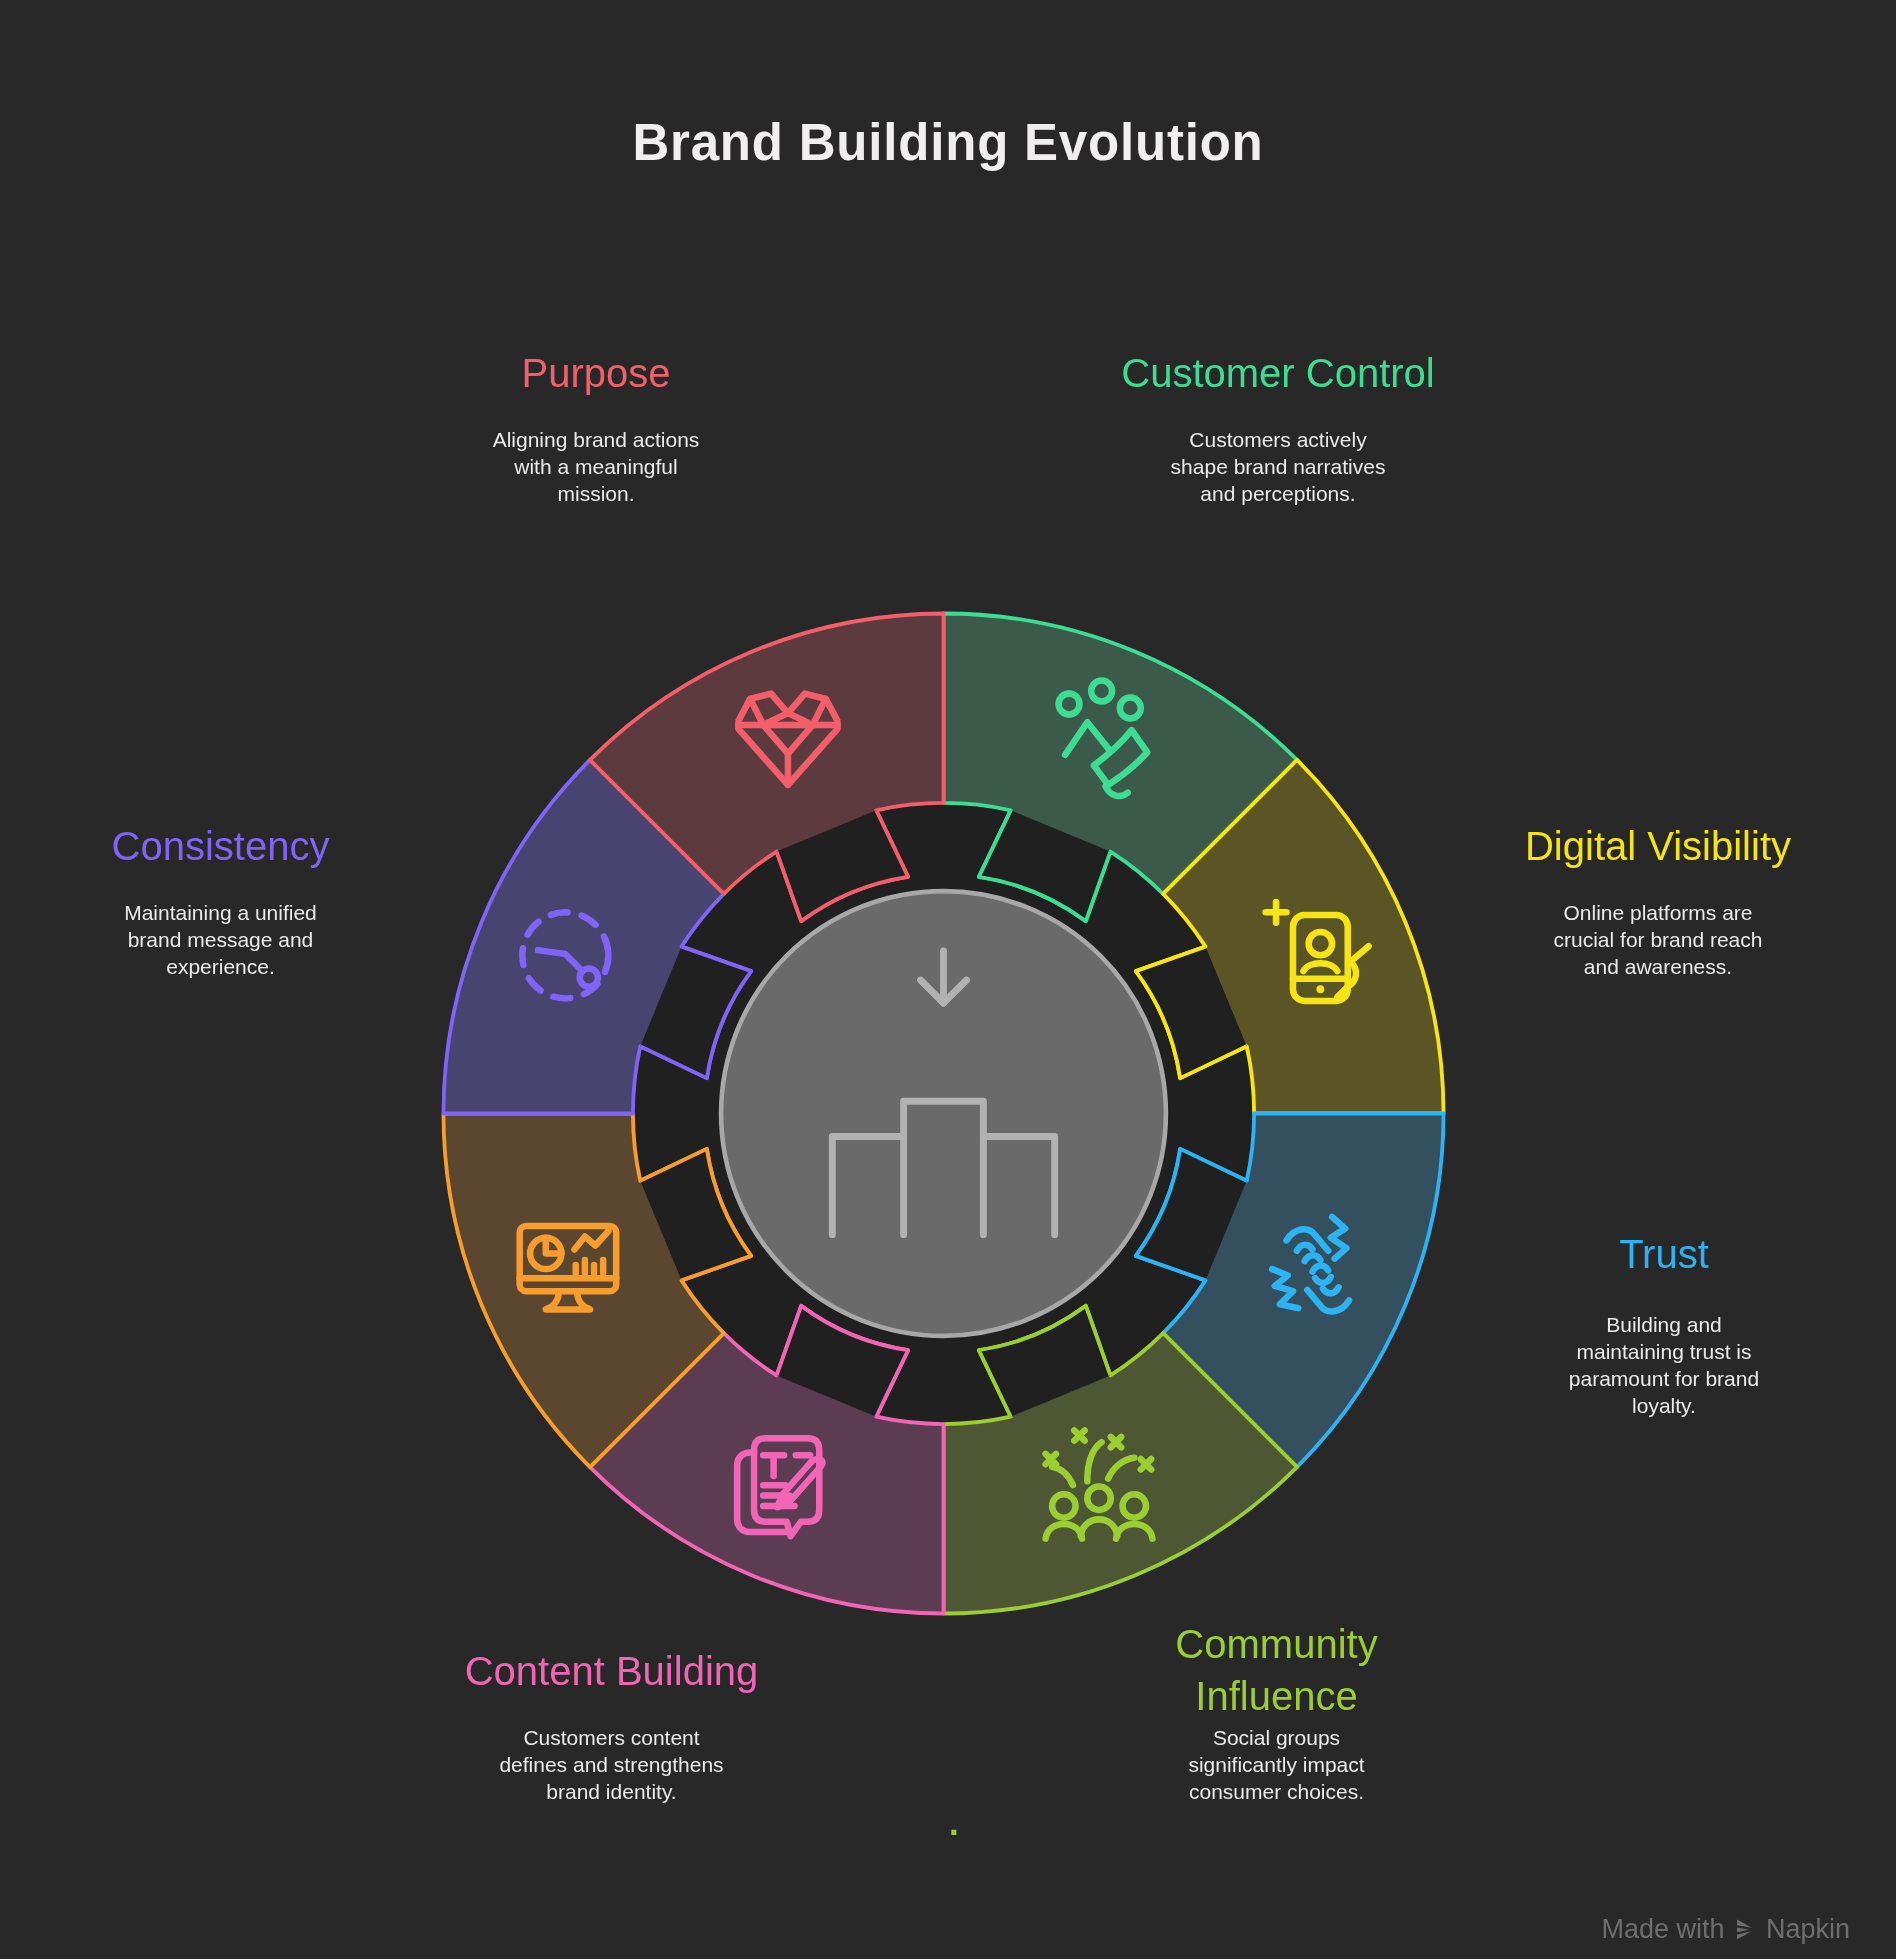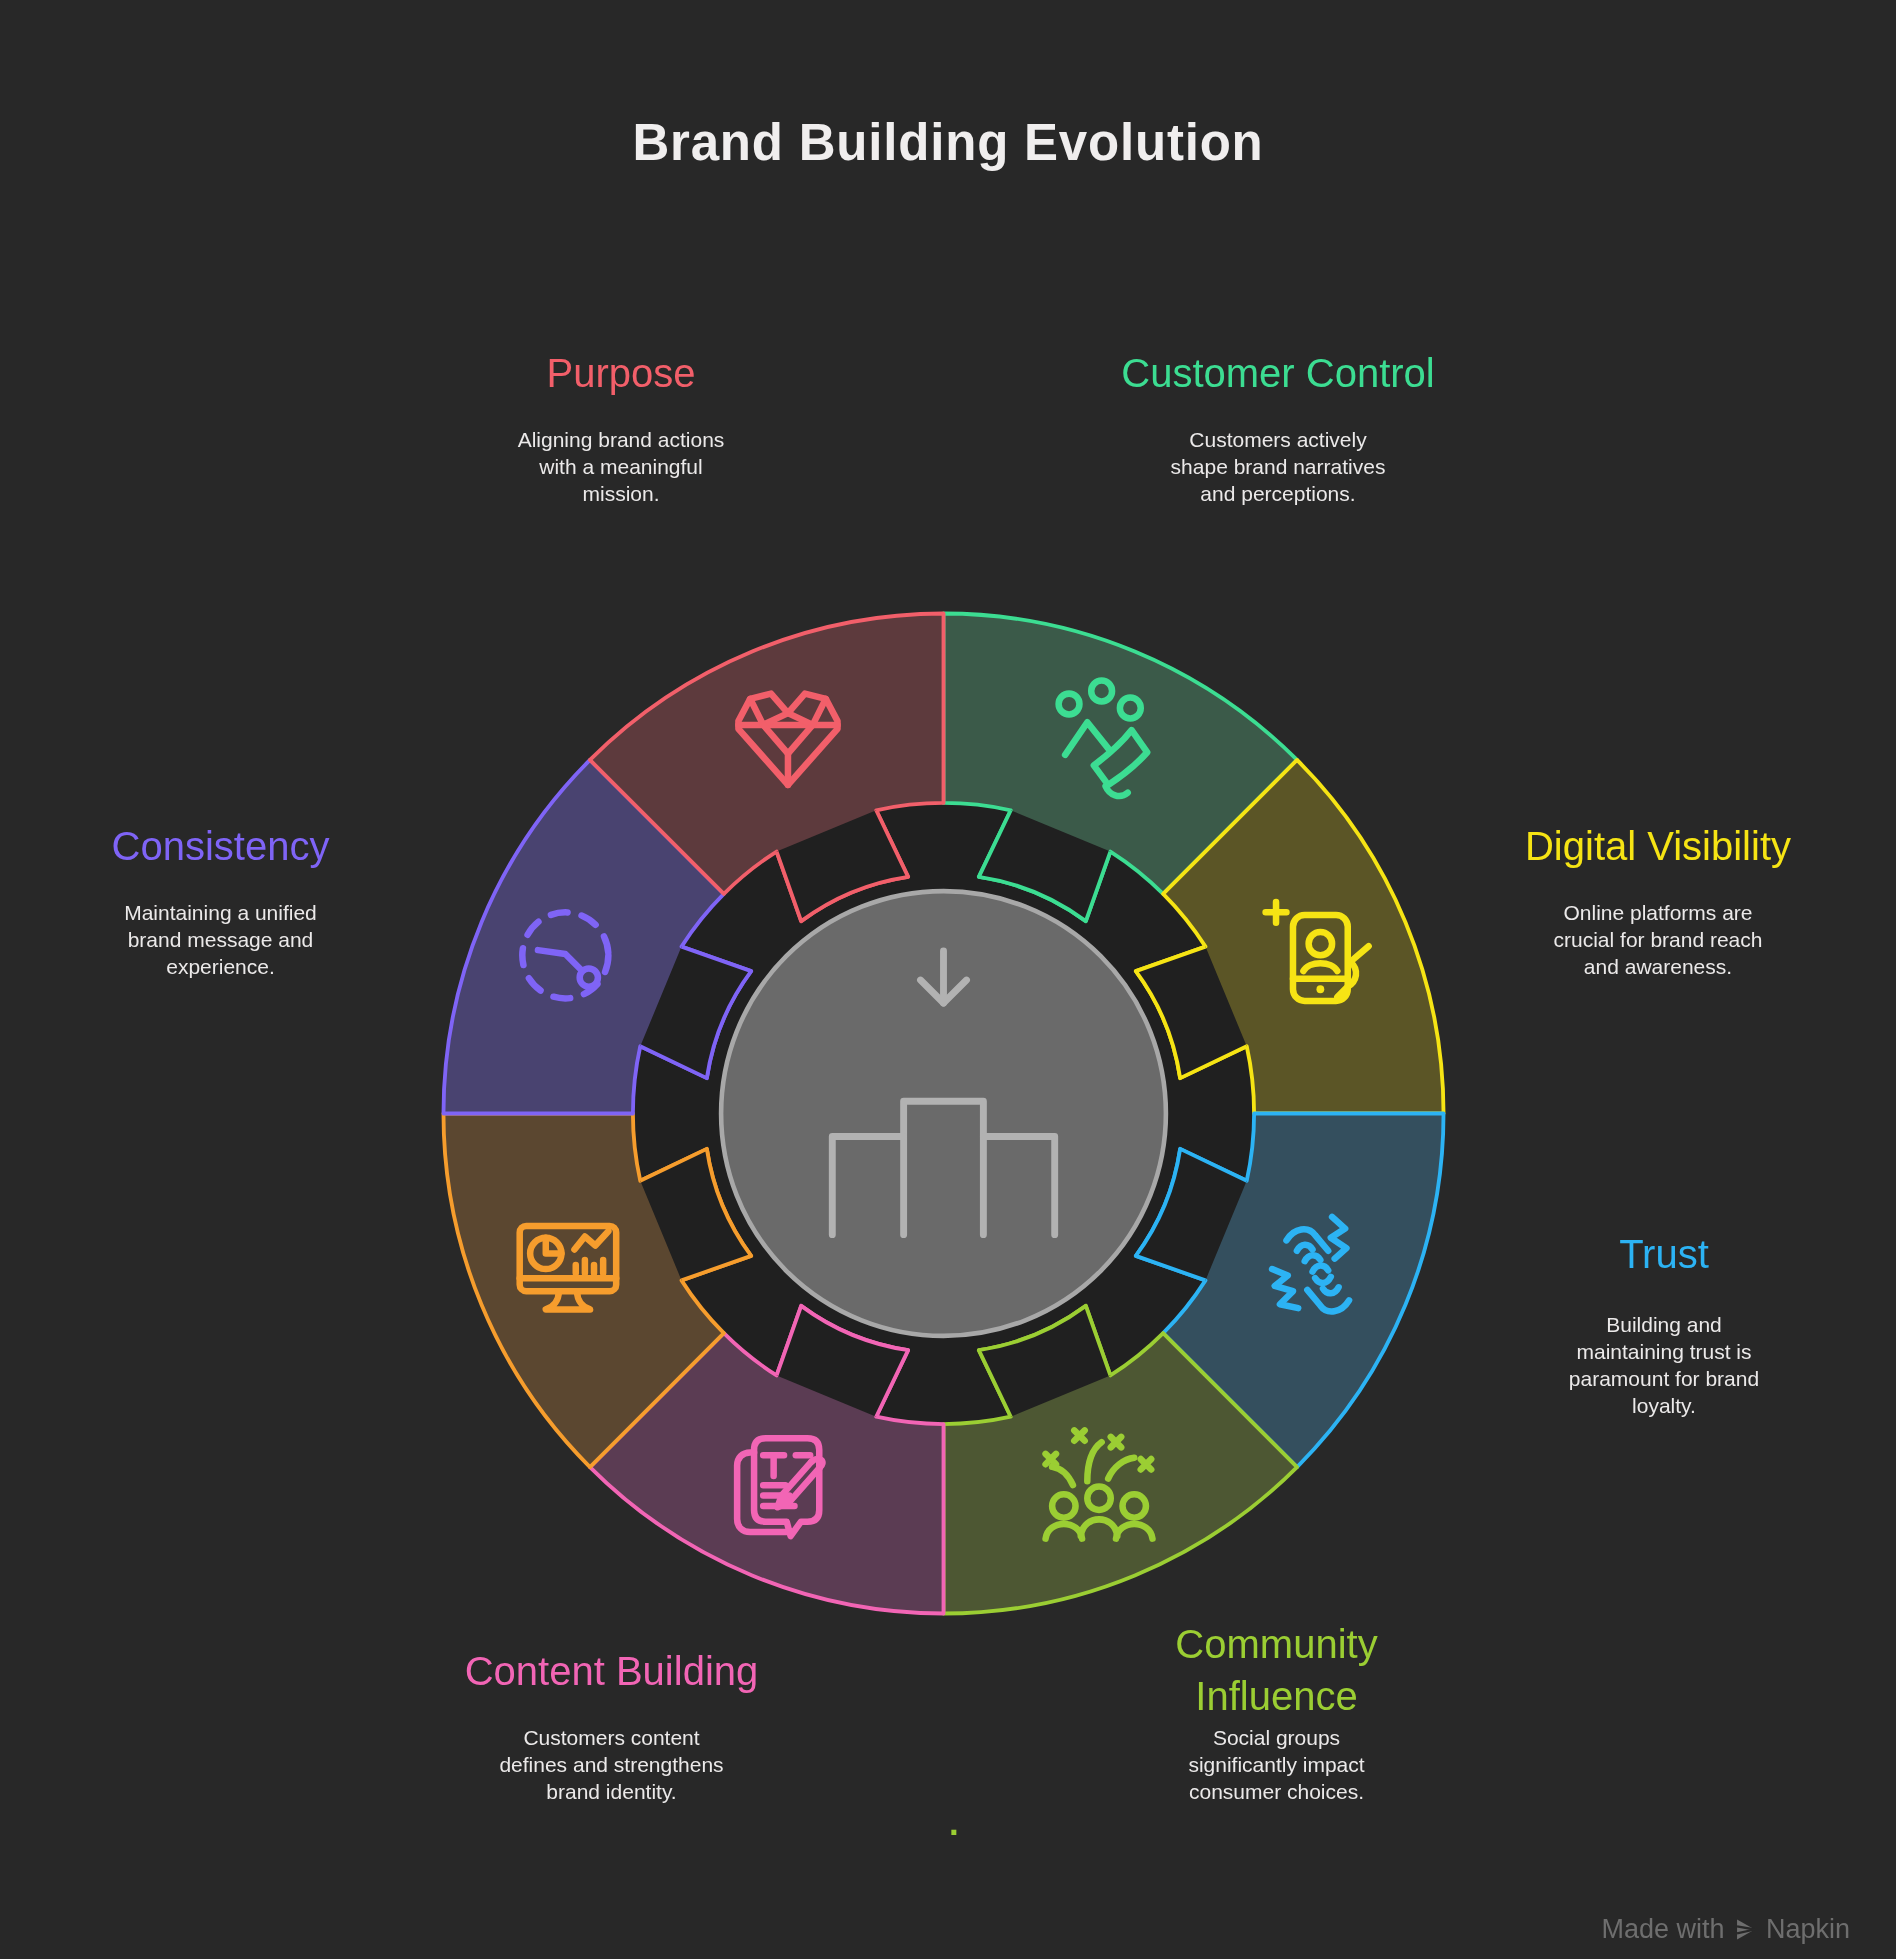--- a/index.html
+++ b/index.html
@@ -19,21 +19,21 @@
   .seg-label h2{
     margin:0;font-size:40px;font-weight:500;line-height:1.3;
     white-space:pre-line;
   }
   .seg-label p{
     margin:28px 0 0;font-size:21px;line-height:1.28;color:#ebe9e9;
     white-space:pre-line;
   }
   .seg-label p.m-sm{margin-top:3.1px;}
   .seg-label p.m-md{margin-top:32px;}
-  #lbl-purpose{left:395px;top:347px;width:452px;}
+  #lbl-purpose{left:370px;top:347px;width:452px;}
   #lbl-customer{left:1052px;top:347px;width:452px;}
   #lbl-digital{left:1449px;top:820px;width:418px;}
   #lbl-consistency{left:11.5px;top:820px;width:418px;}
   #lbl-trust{left:1461px;top:1228px;width:406px;}
   #lbl-data{left:11.5px;top:1176px;width:418px;}
   #lbl-community{left:1054px;top:1618px;width:445px;}
   #lbl-content{left:389px;top:1645px;width:445px;}
   #wheel{position:absolute;left:422px;top:592px;}
   .stray-dot{
     position:absolute;left:949px;top:1803px;

